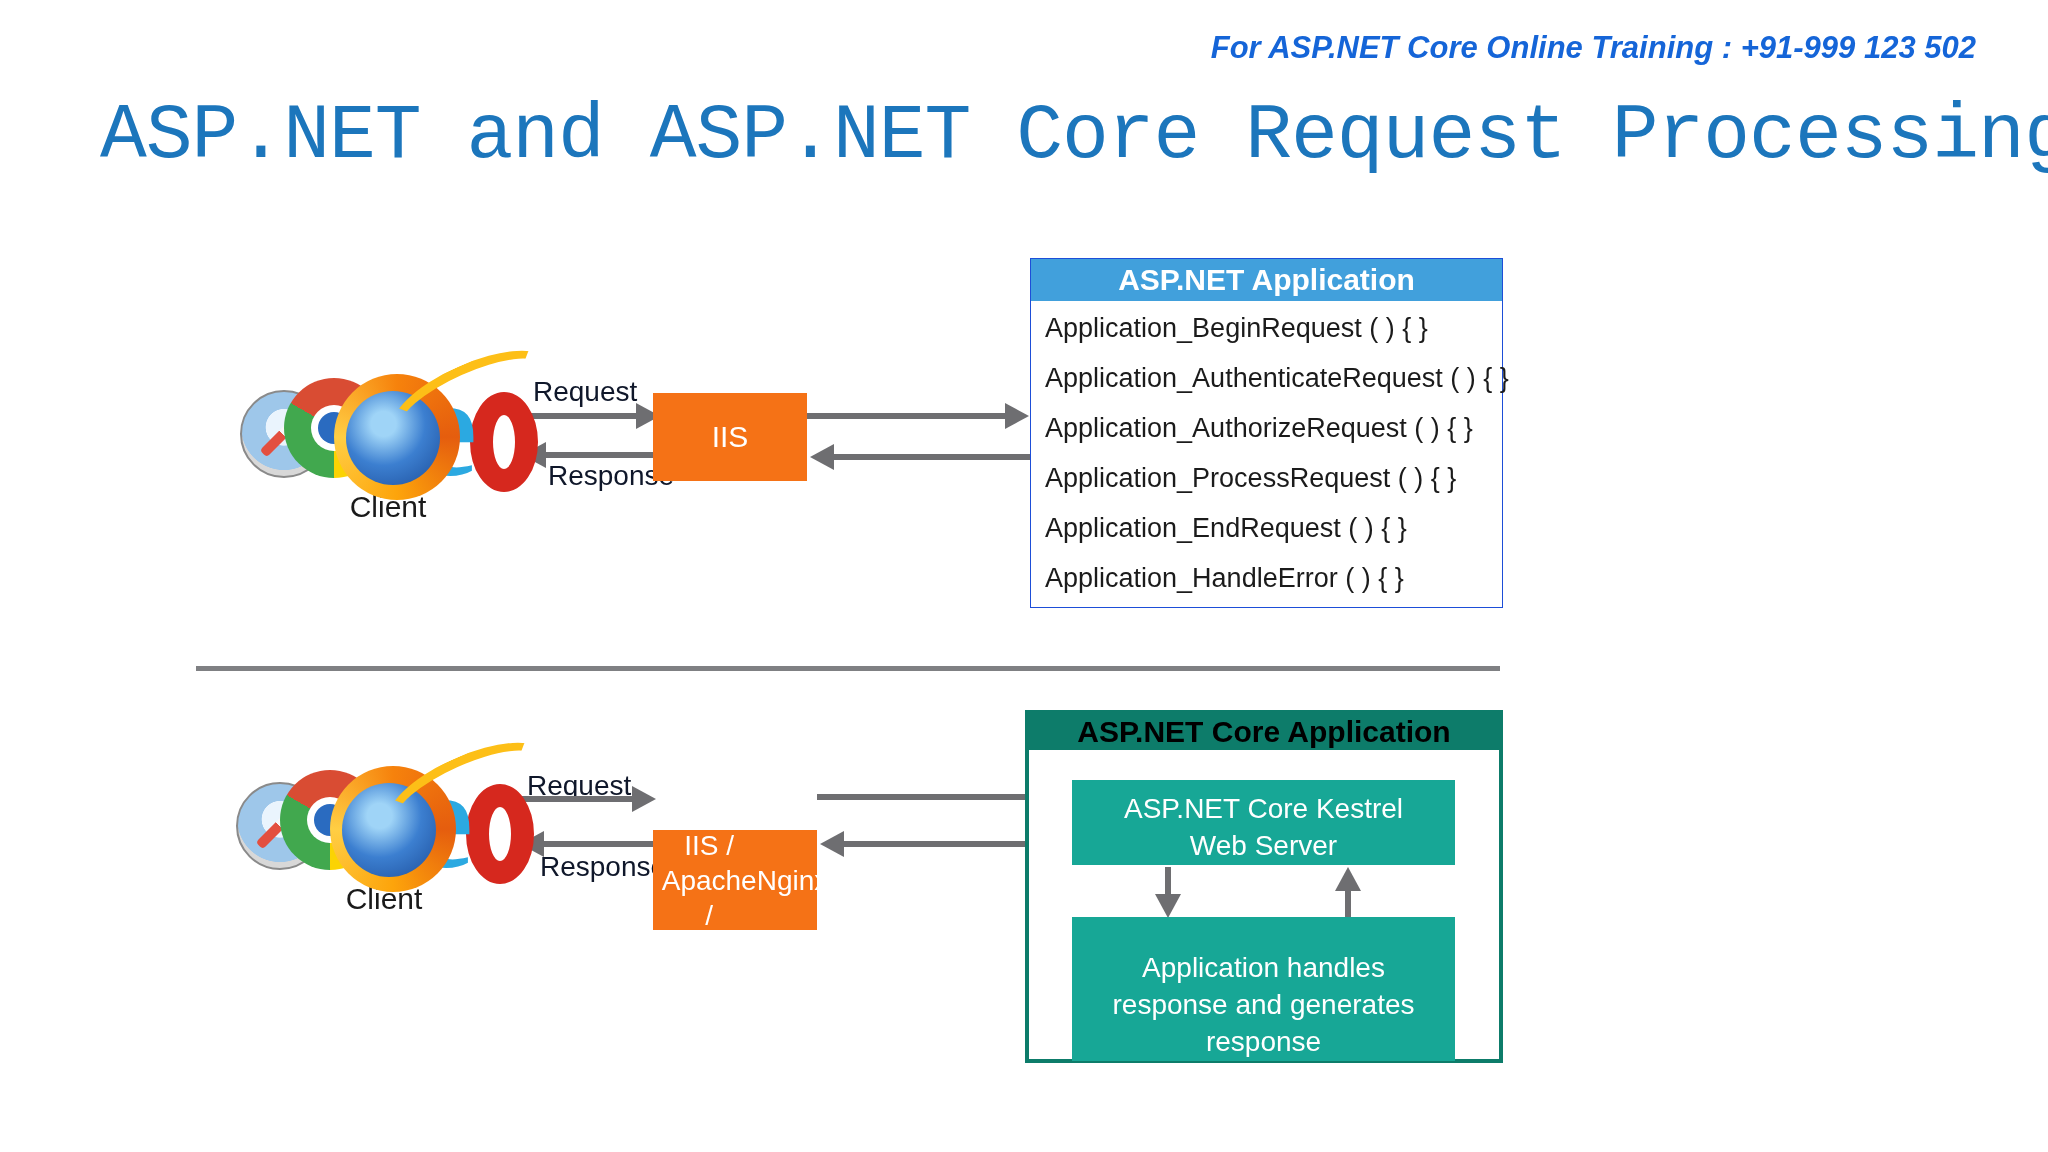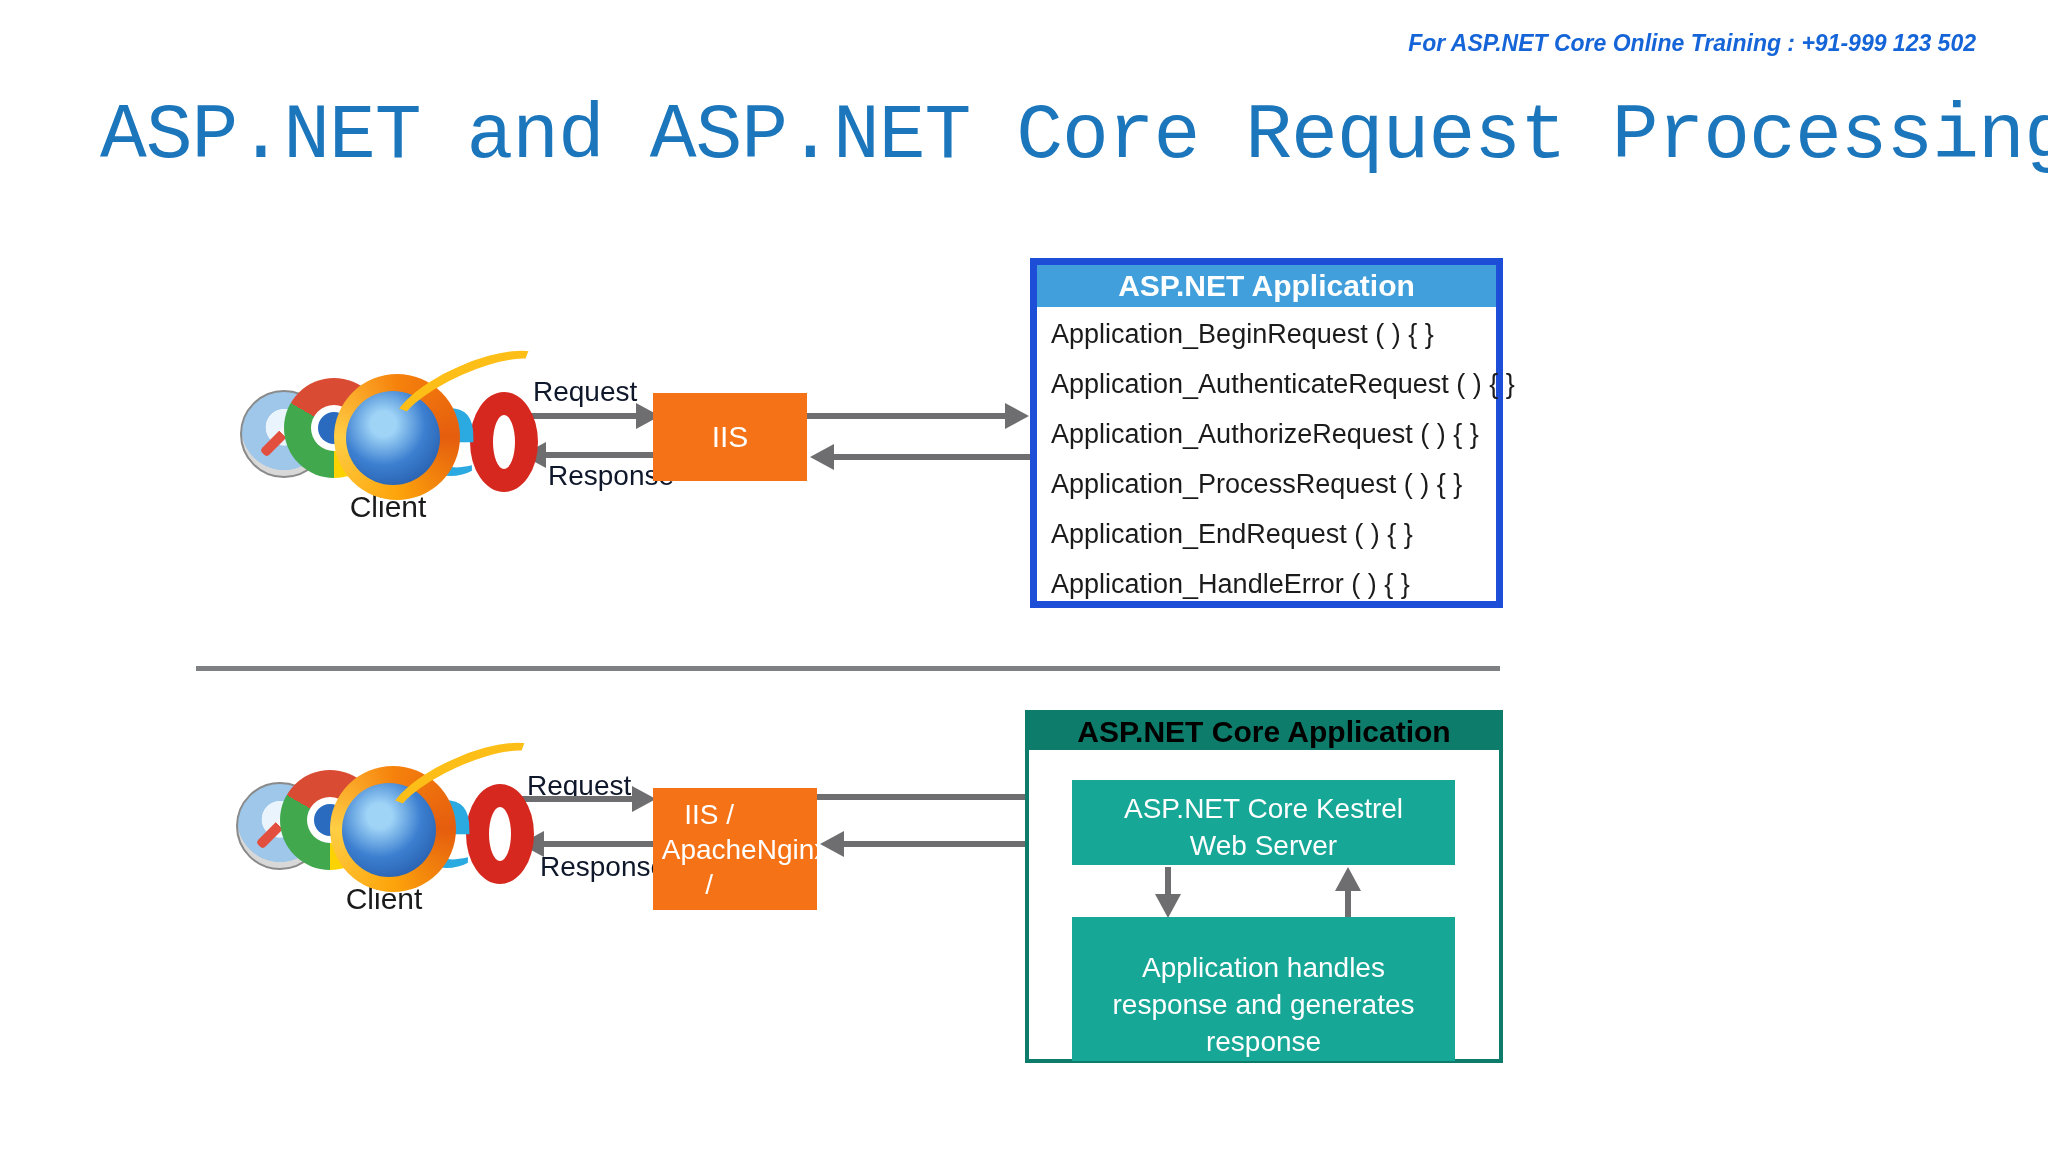--- a/index.html
+++ b/index.html
@@ -1,19 +1,19 @@
 <!DOCTYPE html>
 <html><head>
 <meta charset="utf-8">
 <style>
   * { box-sizing: border-box; margin: 0; padding: 0; }
   body { margin: 0; background: #ffffff; font-family: "Liberation Sans", sans-serif; }
   .canvas { position: relative; width: 2048px; height: 1152px; background: #ffffff; overflow: hidden; }
 
-  .note { position: absolute; top: 30px; right: 72px; font-size: 23px; font-style: italic;
+  .note { position: absolute; top: 30px; right: 72px; font-size: 31px; font-style: italic;
           font-weight: 600; color: #1565d8; }
   .title { position: absolute; left: 100px; top: 92px; font-size: 78px; font-weight: 300;
            color: #1c76bc; letter-spacing: -1px; white-space: nowrap; font-family: Liberation Mono, monospace; }
 
   
   .cluster { position: absolute; width: 300px; height: 132px; }
   .cluster > div { position: absolute; }
   .safari { left: 2px; top: 14px; width: 88px; height: 88px; border-radius: 50%; z-index: 1;
             background: radial-gradient(circle at 50% 42%, #eaf4fd 0 28%, #9ec7ea 29% 66%, #d8d8d8 67% 76%, #9a9a9a 77% 100%);
             border: 2px solid #8a8a8a; }
@@ -39,24 +39,24 @@
             transform: rotate(-24deg); }
 
   .client-label { position: absolute; font-size: 30px; color: #1a1a1a; text-align: center; width: 300px; }
 
   .flow-label { position: absolute; font-size: 28px; color: #0f172a; }
 
   
   .iis-box { position: absolute; background: #f57216; color: #ffffff; display: flex;
              align-items: center; justify-content: center; text-align: center; }
   .iis-box.top { left: 653px; top: 393px; width: 154px; height: 88px; font-size: 30px; }
-  .iis-box.bottom { left: 653px; top: 788px; width: 164px; height: 122px; font-size: 28px; line-height: 1.25; padding-left: 20px; }
+  .iis-box.bottom { left: 653px; top: 830px; width: 164px; height: 100px; font-size: 28px; line-height: 1.25; padding-left: 20px; }
 
   .app-box { position: absolute; left: 1030px; top: 258px; width: 473px; height: 350px;
-             border: 7px solid #1d4ed8; background: #ffffff; }
+             border: 1px solid #1d4ed8; background: #ffffff; }
   .app-box-header { height: 42px; background: #41a0dc; color: #ffffff; font-size: 30px; font-weight: 600;
              display: flex; align-items: center; justify-content: center; }
   .methods { padding-top: 2px; }
   .method { height: 50px; line-height: 50px; padding-left: 14px; font-size: 27px; color: #1b1b1b; white-space: nowrap; }
 
   .divider { position: absolute; left: 196px; top: 666px; width: 1304px; height: 5px; background: #7f8083; }
 
   .core-box { position: absolute; left: 1025px; top: 710px; width: 478px; height: 353px;
               border: 4px solid #0d7c6a; background: #ffffff; }
   .core-box-header { height: 36px; background: #0d7c6a; color: #000000; font-size: 30px; font-weight: 700;

